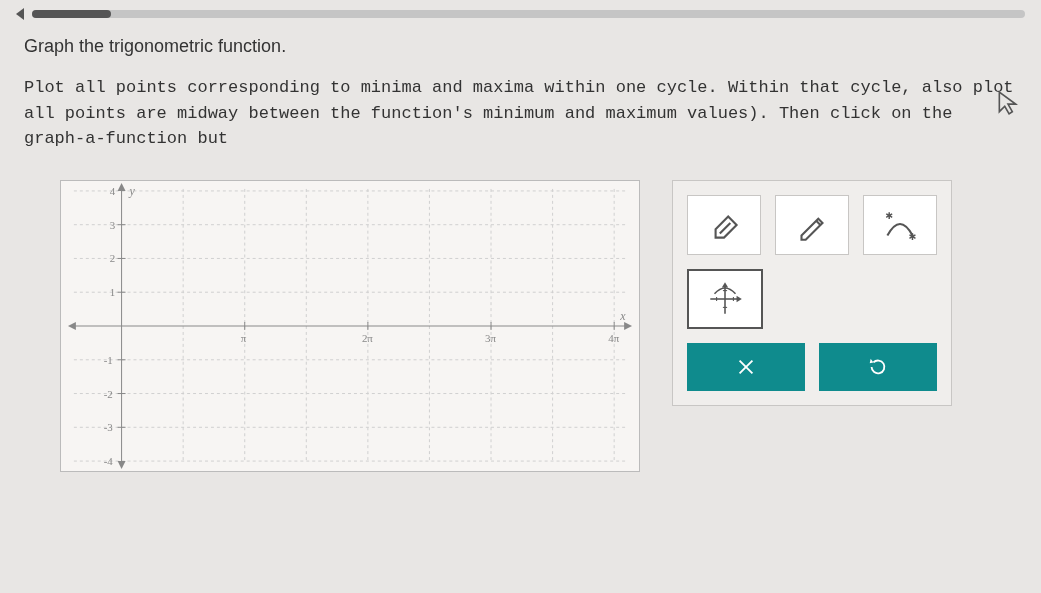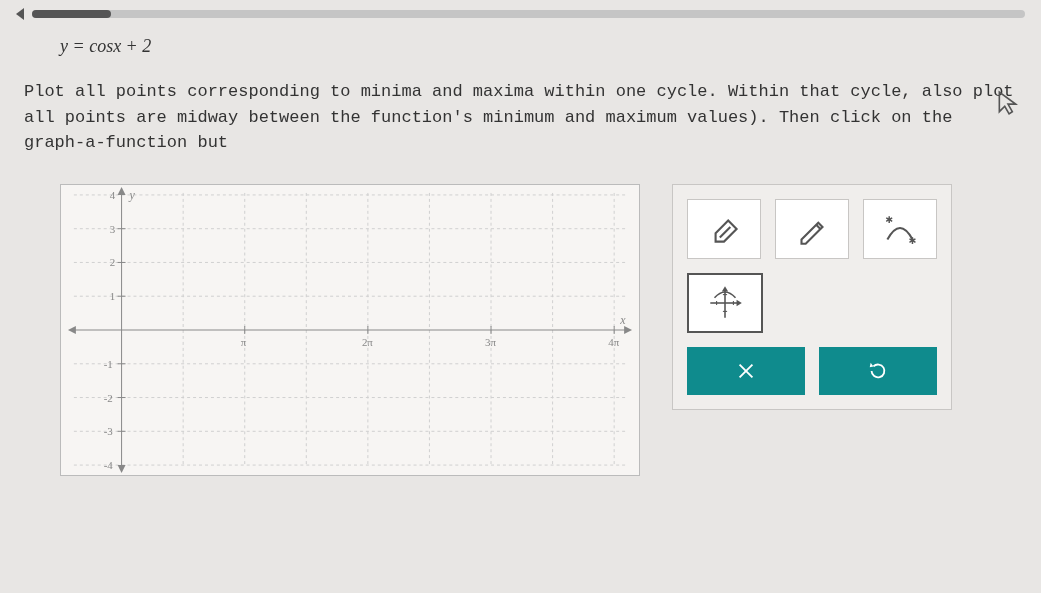--- a/index.html
+++ b/index.html
@@ -142,21 +142,21 @@
 <body>
 
 <div class="top-bar">
   <div class="back-arrow"></div>
   <div class="progress-bar">
     <div class="progress-fill"></div>
   </div>
 </div>
 
 <div class="content">
-  <div class="equation">y = cosx + 2</div>
+  <div class="instruction">Graph the trigonometric function.</div>
   <div class="sub-instruction">Plot all points corresponding to minima and maxima within one cycle. Within that cycle, also plot all points are midway between the function's minimum and maximum values). Then click on the graph-a-function but</div>
 
   <div class="work-area">
     <div class="graph-container">
       <svg class="graph-svg" viewBox="0 0 580 292">
 
         <g>
 
           <line class="grid-line" x1="122" y1="8" x2="122" y2="284"></line>
           <line class="grid-line" x1="184" y1="8" x2="184" y2="284"></line>

